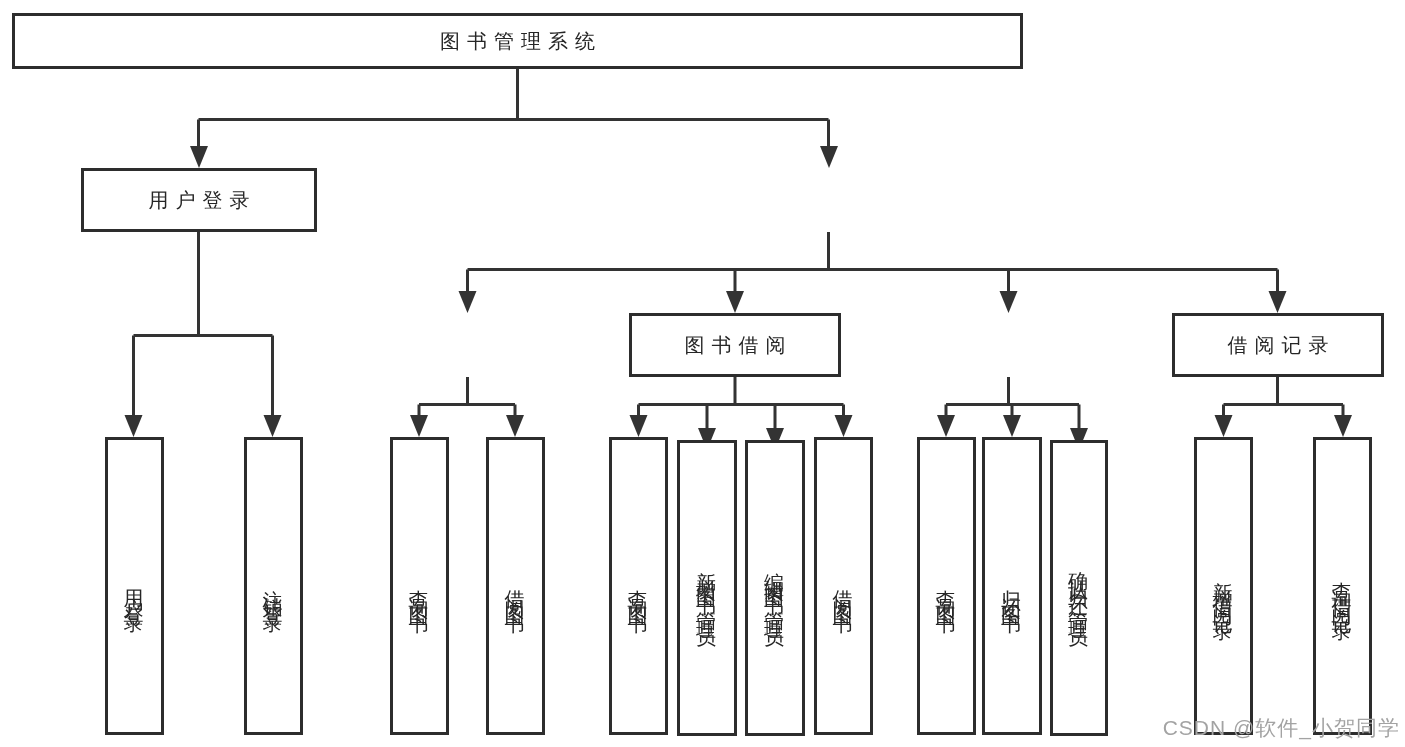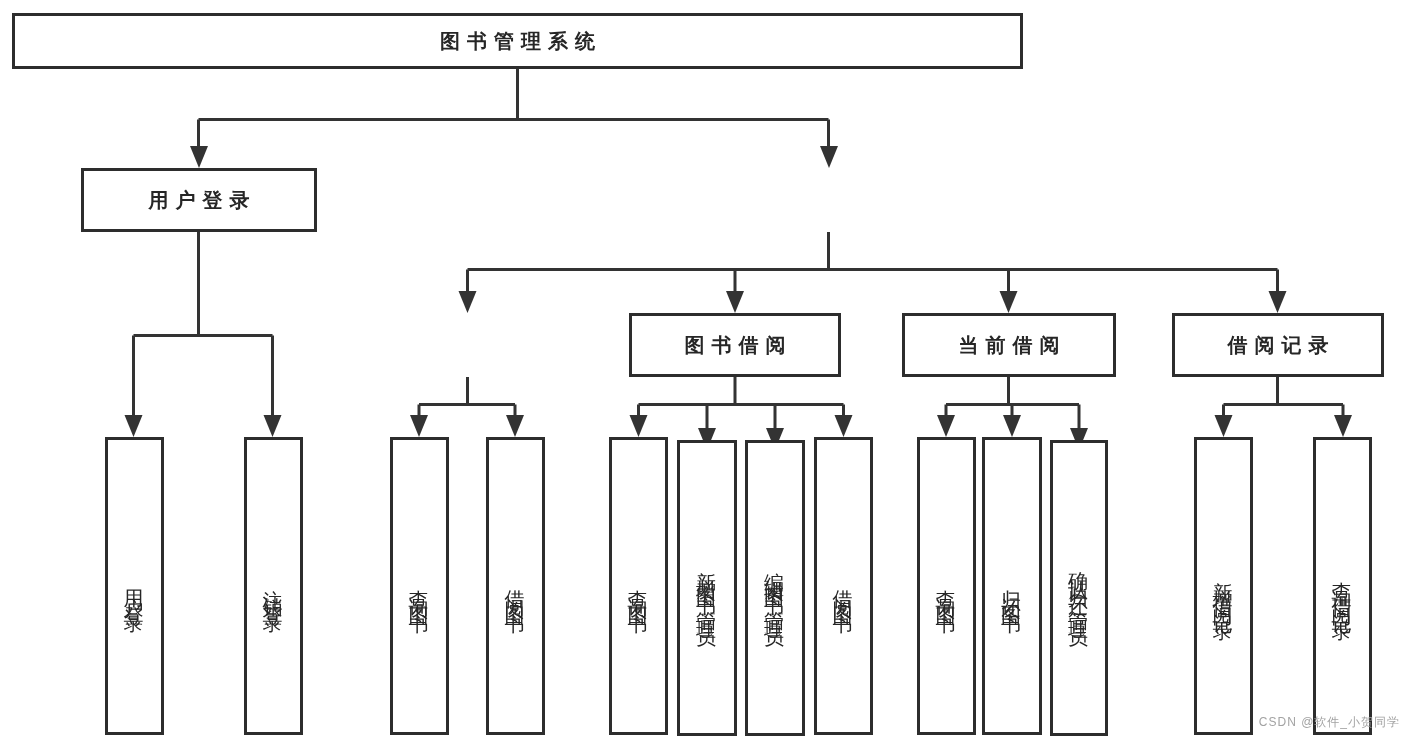--- a/index.html
+++ b/index.html
@@ -26,34 +26,33 @@
     box-sizing:border-box;
     border:3px solid var(--border);
     background:var(--bg);
     display:flex;align-items:center;justify-content:center;
   }
   .hnode span{
     font-size:20px;
     letter-spacing:7px;
     margin-right:-7px;
     white-space:nowrap;
-    font-weight:bold;
   }
   .vnode span{
     writing-mode:vertical-rl;
     text-orientation:mixed;
     font-size:20px;
     letter-spacing:8px;
     margin-bottom:-8px;
     white-space:nowrap;
   }
   .watermark{
     position:absolute;
     top:714px;right:5px;
-    font-size:12px;
+    font-size:21px;
     letter-spacing:1px;
     color:var(--watermark);
     z-index:5;
   }
 </style>
 </head>
 <body>
 
 <div id="stage">
 
@@ -97,23 +96,20 @@
     <span>图书管理系统</span>
   </div>
 
   <div class="node hnode" style="left:81px;top:168px;width:236px;height:64px;">
     <span>用户登录</span>
   </div>
 
   <div class="node hnode" style="left:629px;top:313px;width:212px;height:64px;">
     <span>图书借阅</span>
   </div>
-  <div class="node hnode" style="left:902px;top:313px;width:214px;height:64px;">
-    <span>当前借阅</span>
-  </div>
   <div class="node hnode" style="left:1172px;top:313px;width:212px;height:64px;">
     <span>借阅记录</span>
   </div>
 
   <div class="node vnode" style="left:105px;top:437px;width:59px;height:298px;">
     <span>用户登录</span>
   </div>
   <div class="node vnode" style="left:244px;top:437px;width:59px;height:298px;">
     <span>注销登录</span>
   </div>

